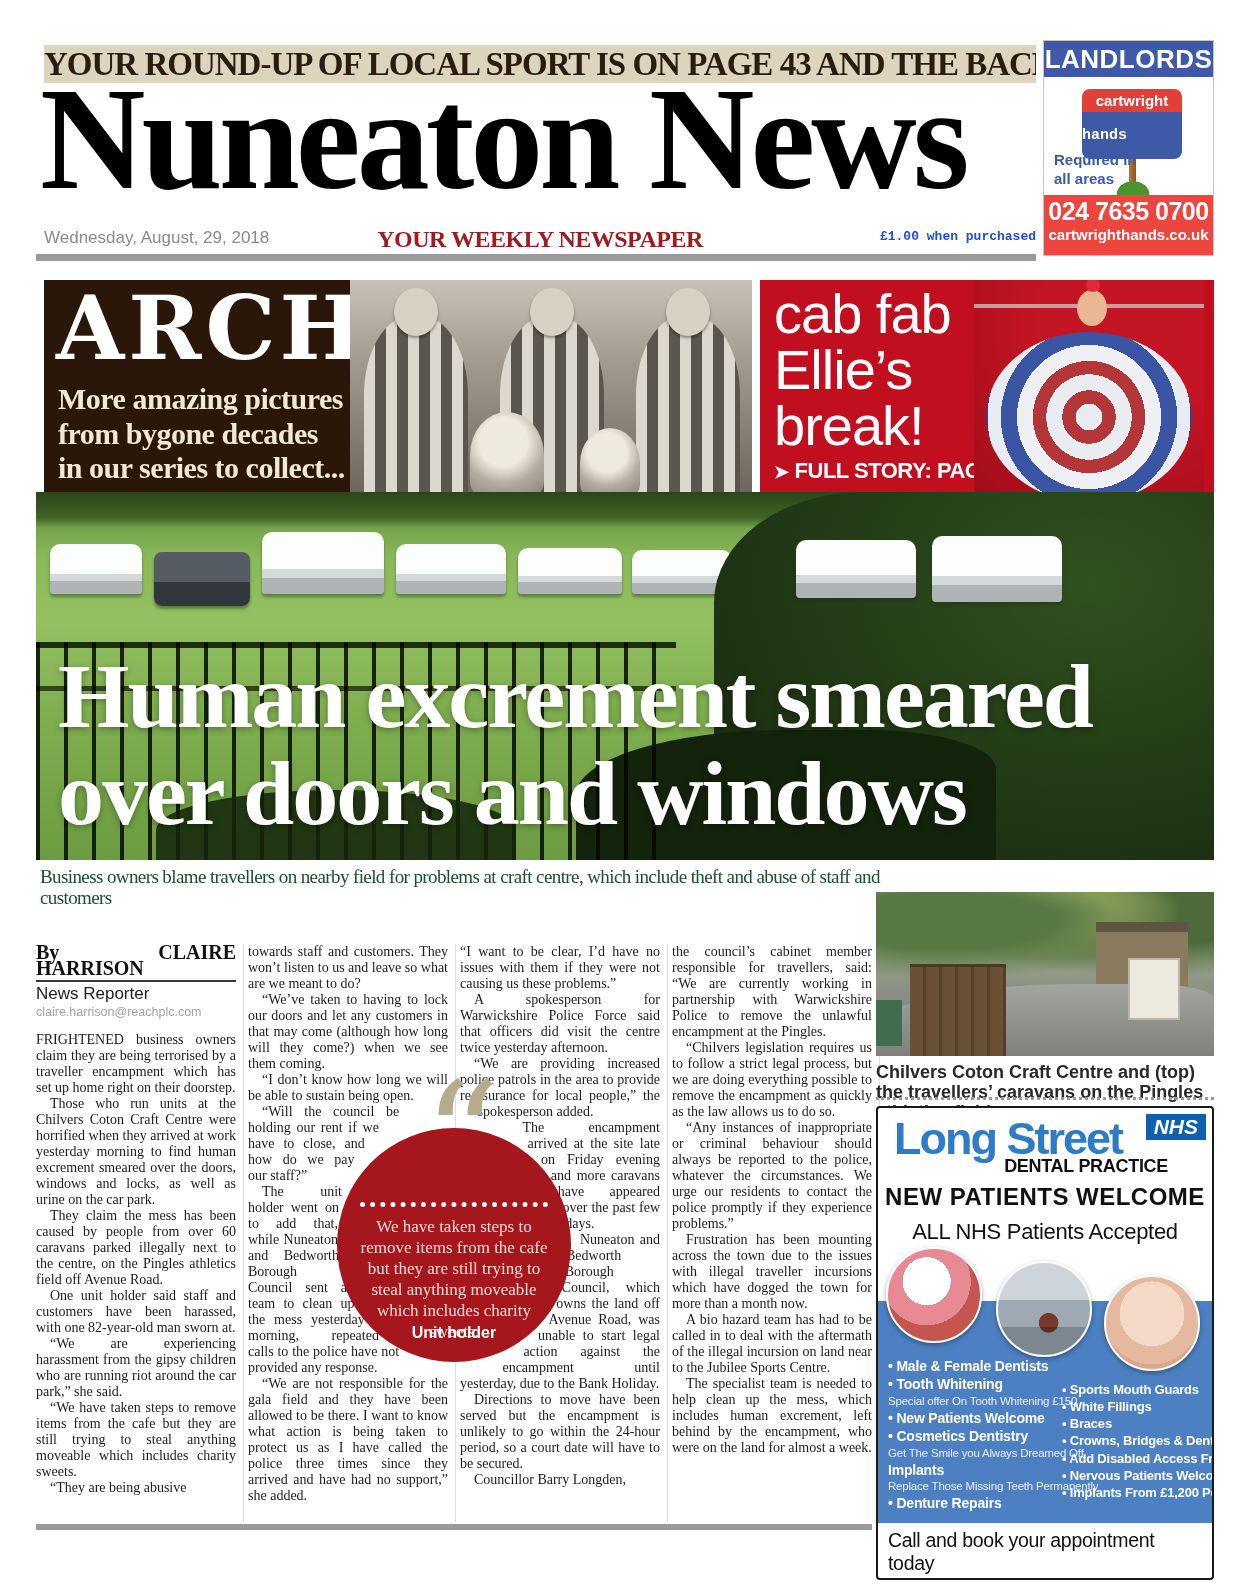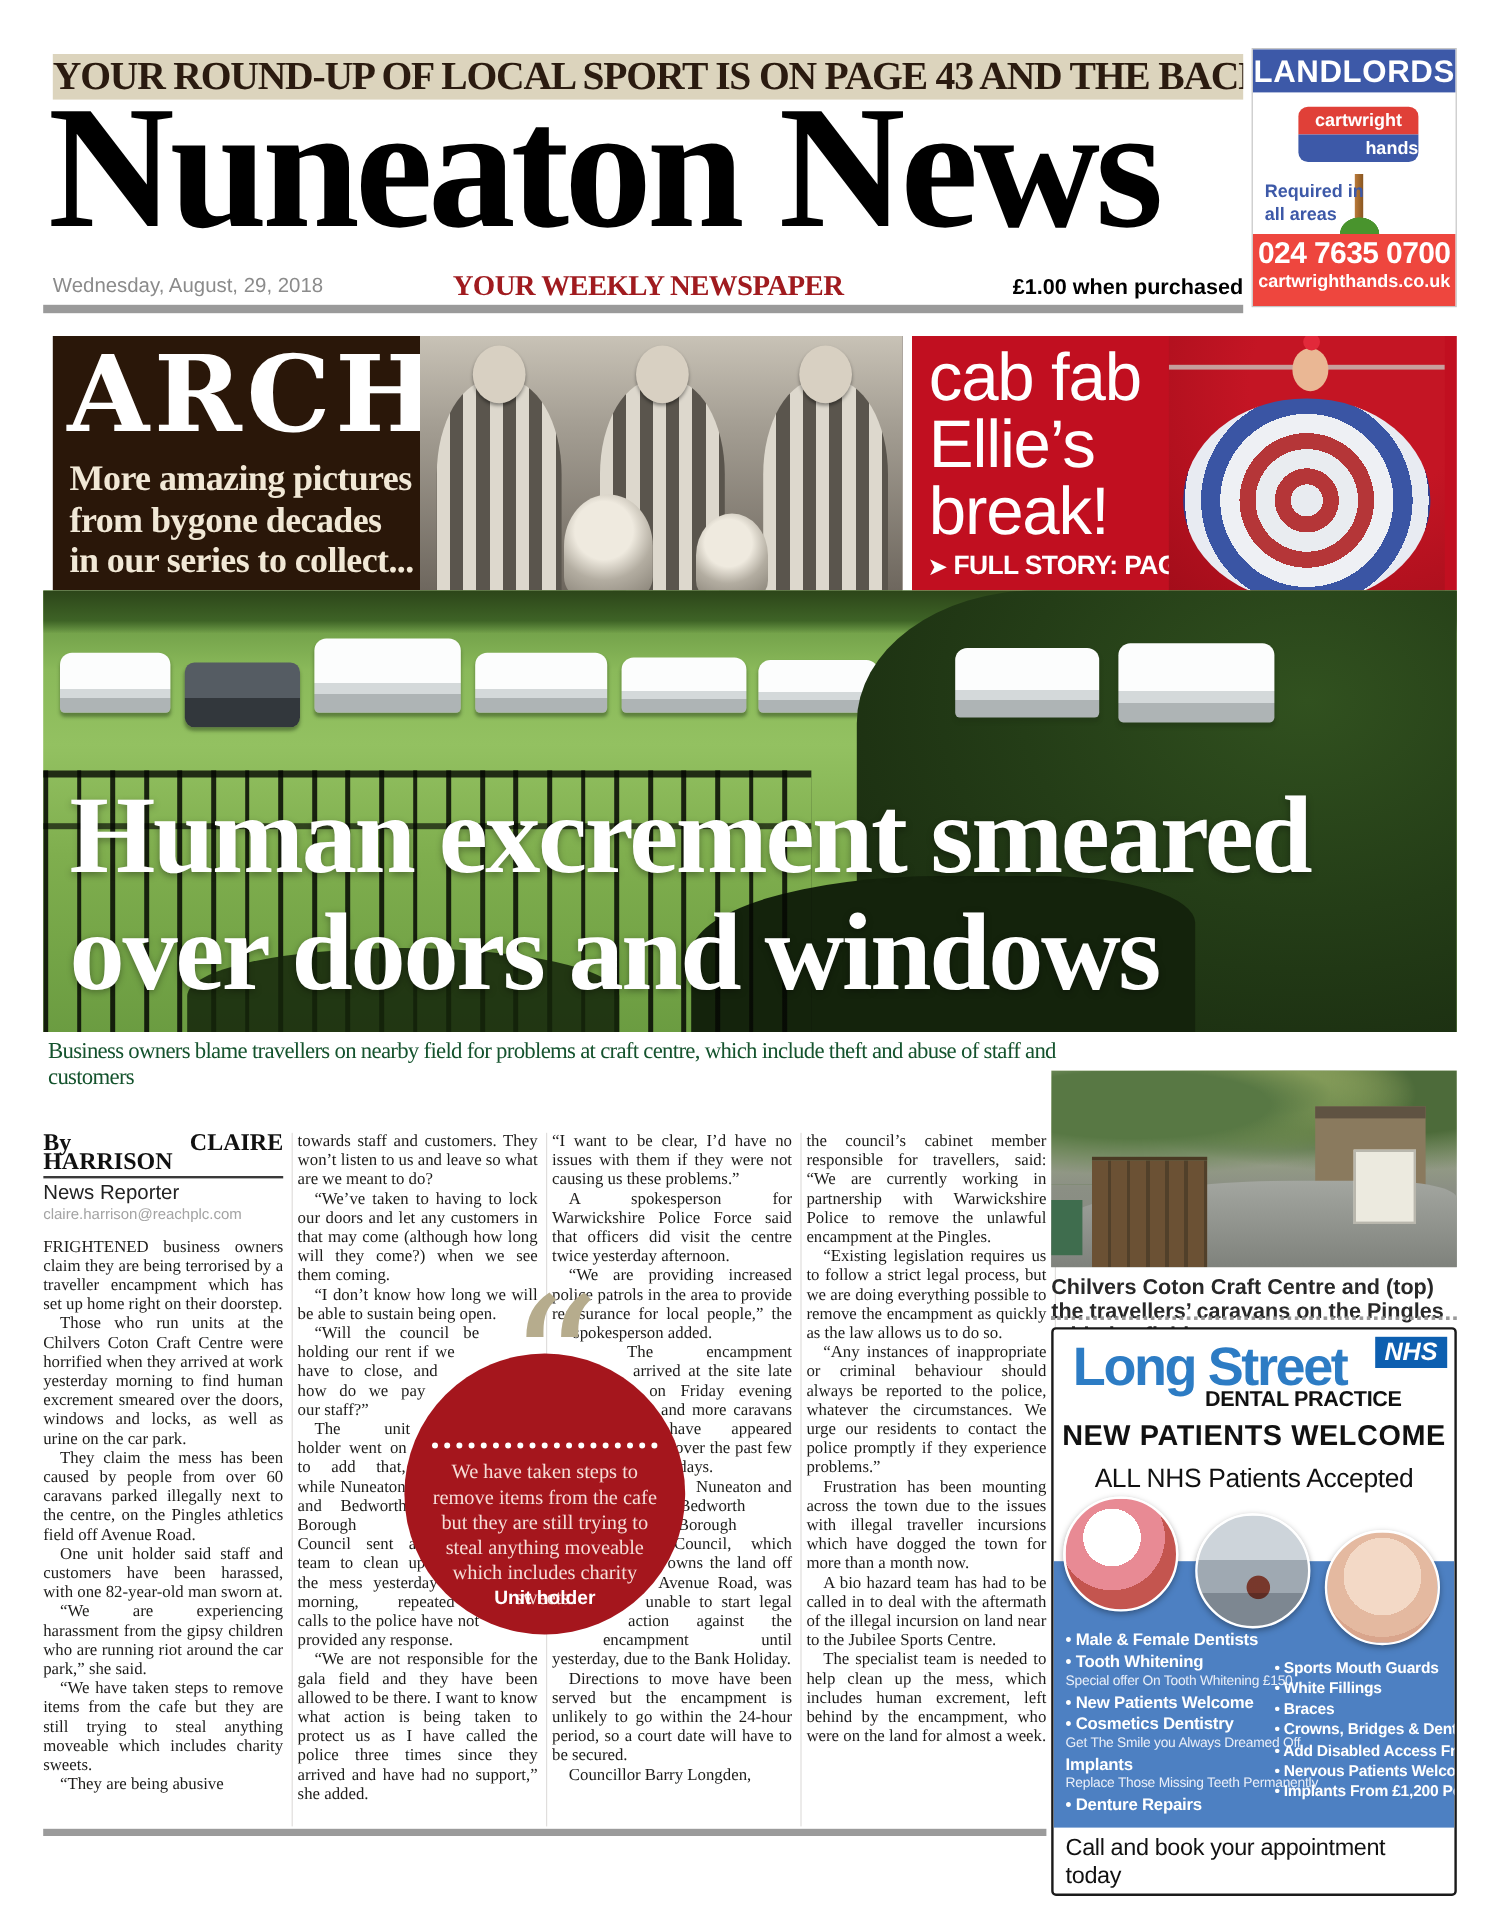--- a/index.html
+++ b/index.html
@@ -10,36 +10,36 @@
   .sport-banner { position:absolute; left:44px; top:45px; width:992px; height:38px;
     background:#dcd4bd; color:#2b1b10; font-weight:bold; font-size:33px; letter-spacing:-1px;
     text-align:center; line-height:38px; white-space:nowrap; overflow:hidden; }
 
   
   .landlords { position:absolute; left:1043px; top:40px; width:171px; height:216px;
     background:#fff; border:1px solid #c5c5c5; font-family:"Liberation Sans",sans-serif; overflow:hidden; }
   .ll-head { background:#3d59a8; color:#fff; font-weight:bold; font-size:26px; text-align:center; height:36px; line-height:36px; letter-spacing:0.5px; }
   .ll-sign { position:absolute; left:38px; top:48px; width:100px; }
   .ll-sign .top { background:#e04038; color:#fff; font-weight:bold; font-size:15px; text-align:center; border-radius:8px 8px 0 0; padding:3px 0; }
-  .ll-sign .bot { background:#3d59a8; color:#fff; font-weight:bold; font-size:15px; text-align:right; border-radius:0 0 8px 8px; padding:3px 0; }
+  .ll-sign .bot { background:#3d59a8; color:#fff; font-weight:bold; font-size:15px; text-align:left; border-radius:0 0 8px 8px; padding:15px 0;font-family:Liberation Mono, monospace; }
   .ll-post { position:absolute; left:85px; top:104px; width:7px; height:48px; background:linear-gradient(90deg,#b97a3a,#8a5620); }
   .ll-grass { position:absolute; left:70px; top:138px; width:38px; height:16px;
     background:radial-gradient(ellipse at 50% 100%, #49942d 0 60%, transparent 62%); }
   .ll-note { position:absolute; left:10px; top:110px; color:#3d59a8; font-weight:bold; font-size:15px; line-height:1.25; }
   .ll-foot { position:absolute; left:0; bottom:0; width:100%; height:60px; background:#ee463e; color:#fff; text-align:center; }
   .ll-phone { font-weight:bold; font-size:25px; line-height:32px; letter-spacing:-0.5px; }
   .ll-site { font-weight:bold; font-size:15px; line-height:16px; }
 
   
   .masthead { position:absolute; left:40px; top:64px; width:1000px; height:160px;
     color:#000000; font-weight:bold; font-size:146px; letter-spacing:-4px; line-height:150px; white-space:nowrap; }
   .dateline { position:absolute; left:44px; top:226px; width:992px; height:26px; }
   .dl-date { position:absolute; left:0; top:2px; color:#8b8b8b; font-family:"Liberation Sans",sans-serif; font-size:17px; }
   .dl-tag  { position:absolute; left:0; right:0; text-align:center; color:#a01b1f; font-weight:bold; font-size:24px; letter-spacing:-0.5px; }
-  .dl-price{ position:absolute; right:0; top:3px; color:#000000; font-family:Liberation Sans, sans-serif; font-weight:bold; font-size:18px; }
+  .dl-price{ position:absolute; right:0; top:3px; color:#1d4ed8; font-family:Liberation Mono, monospace; font-weight:bold; font-size:13px; }
   .grayrule-top { position:absolute; left:36px; top:254px; width:1000px; height:7px; background:#9a9a9a; }
 
   
   .archive { position:absolute; left:44px; top:280px; width:708px; height:212px; background:#2a1709; overflow:hidden; }
   .arch-title { position:absolute; left:12px; top:-4px; color:#fff; font-family:"DejaVu Serif",serif; font-weight:bold; font-size:88px; letter-spacing:4px; }
   .arch-lines { position:absolute; left:14px; top:102px; color:#f1e8d6; font-weight:bold; font-size:30px; line-height:1.15; letter-spacing:-0.5px; }
   .team-photo { position:absolute; left:306px; top:0; width:402px; height:212px;
     background:linear-gradient(180deg,#c8c2b6 0%,#a49e93 35%,#6e675e 100%); overflow:hidden; }
   .player { position:absolute; top:36px; width:104px; height:176px; border-radius:45% 45% 0 0;
     background:repeating-linear-gradient(90deg,#ddd8cd 0 11px,#5a554d 11px 22px); }
@@ -262,21 +262,21 @@
     <div class="qfloat-l"></div>
     <p>“We are providing increased police patrols in the area to provide reassurance for local people,” the spokesperson added.</p>
     <p>The encampment arrived at the site late on Friday evening and more caravans have appeared over the past few days.</p>
     <p>Nuneaton and Bedworth Borough Council, which owns the land off Avenue Road, was unable to start legal action against the encampment until yesterday, due to the Bank Holiday.</p>
     <p>Directions to move have been served but the encampment is unlikely to go within the 24-hour period, so a court date will have to be secured.</p>
     <p>Councillor Barry Longden,</p>
   </div>
 
   <div class="col rule-r" style="left:672px;">
     <p class="first">the council’s cabinet member responsible for travellers, said: “We are currently working in partnership with Warwickshire Police to remove the unlawful encampment at the Pingles.</p>
-    <p>“Existing legislation requires us to follow a strict legal process, but we are doing everything possible to remove the encampment as quickly as the law allows us to do so.</p>
+    <p>“Chilvers legislation requires us to follow a strict legal process, but we are doing everything possible to remove the encampment as quickly as the law allows us to do so.</p>
     <p>“Any instances of inappropriate or criminal behaviour should always be reported to the police, whatever the circumstances. We urge our residents to contact the police promptly if they experience problems.”</p>
     <p>Frustration has been mounting across the town due to the issues with illegal traveller incursions which have dogged the town for more than a month now.</p>
     <p>A bio hazard team has had to be called in to deal with the aftermath of the illegal incursion on land near to the Jubilee Sports Centre.</p>
     <p>The specialist team is needed to help clean up the mess, which includes human excrement, left behind by the encampment, who were on the land for almost a week.</p>
   </div>
 
   <div class="pull-quote">
     <div class="pq-glyph">“</div>
     <div class="pq-dots"></div>
     <div class="pq-text">We have taken steps to remove items from the cafe but they are still trying to steal anything moveable which includes charity sweets.</div>

